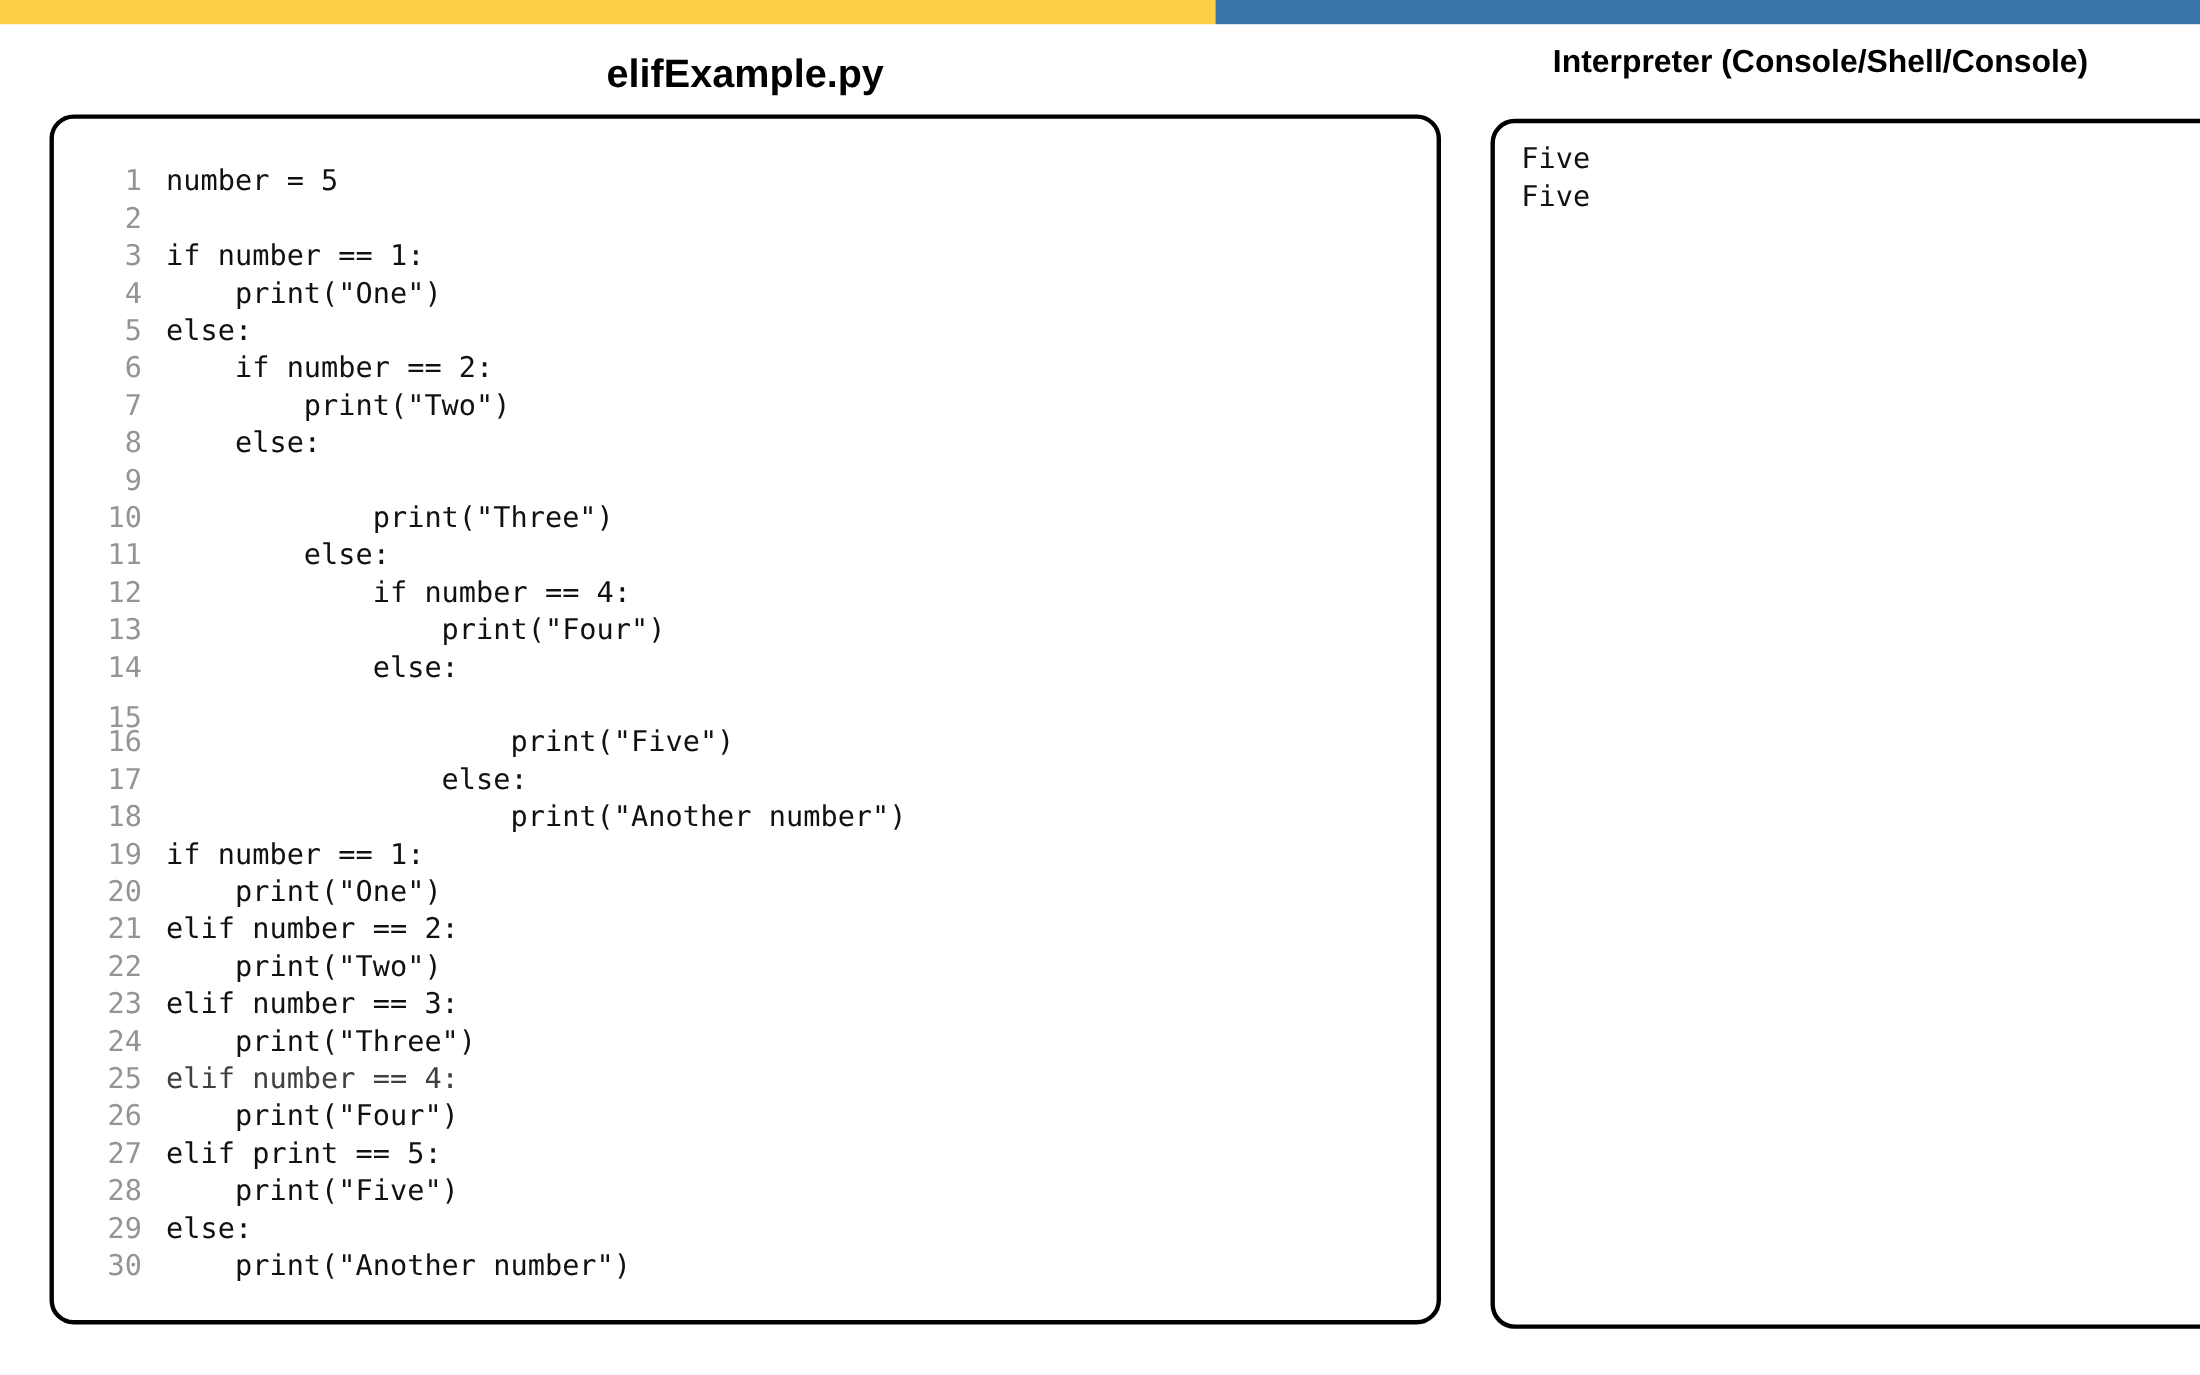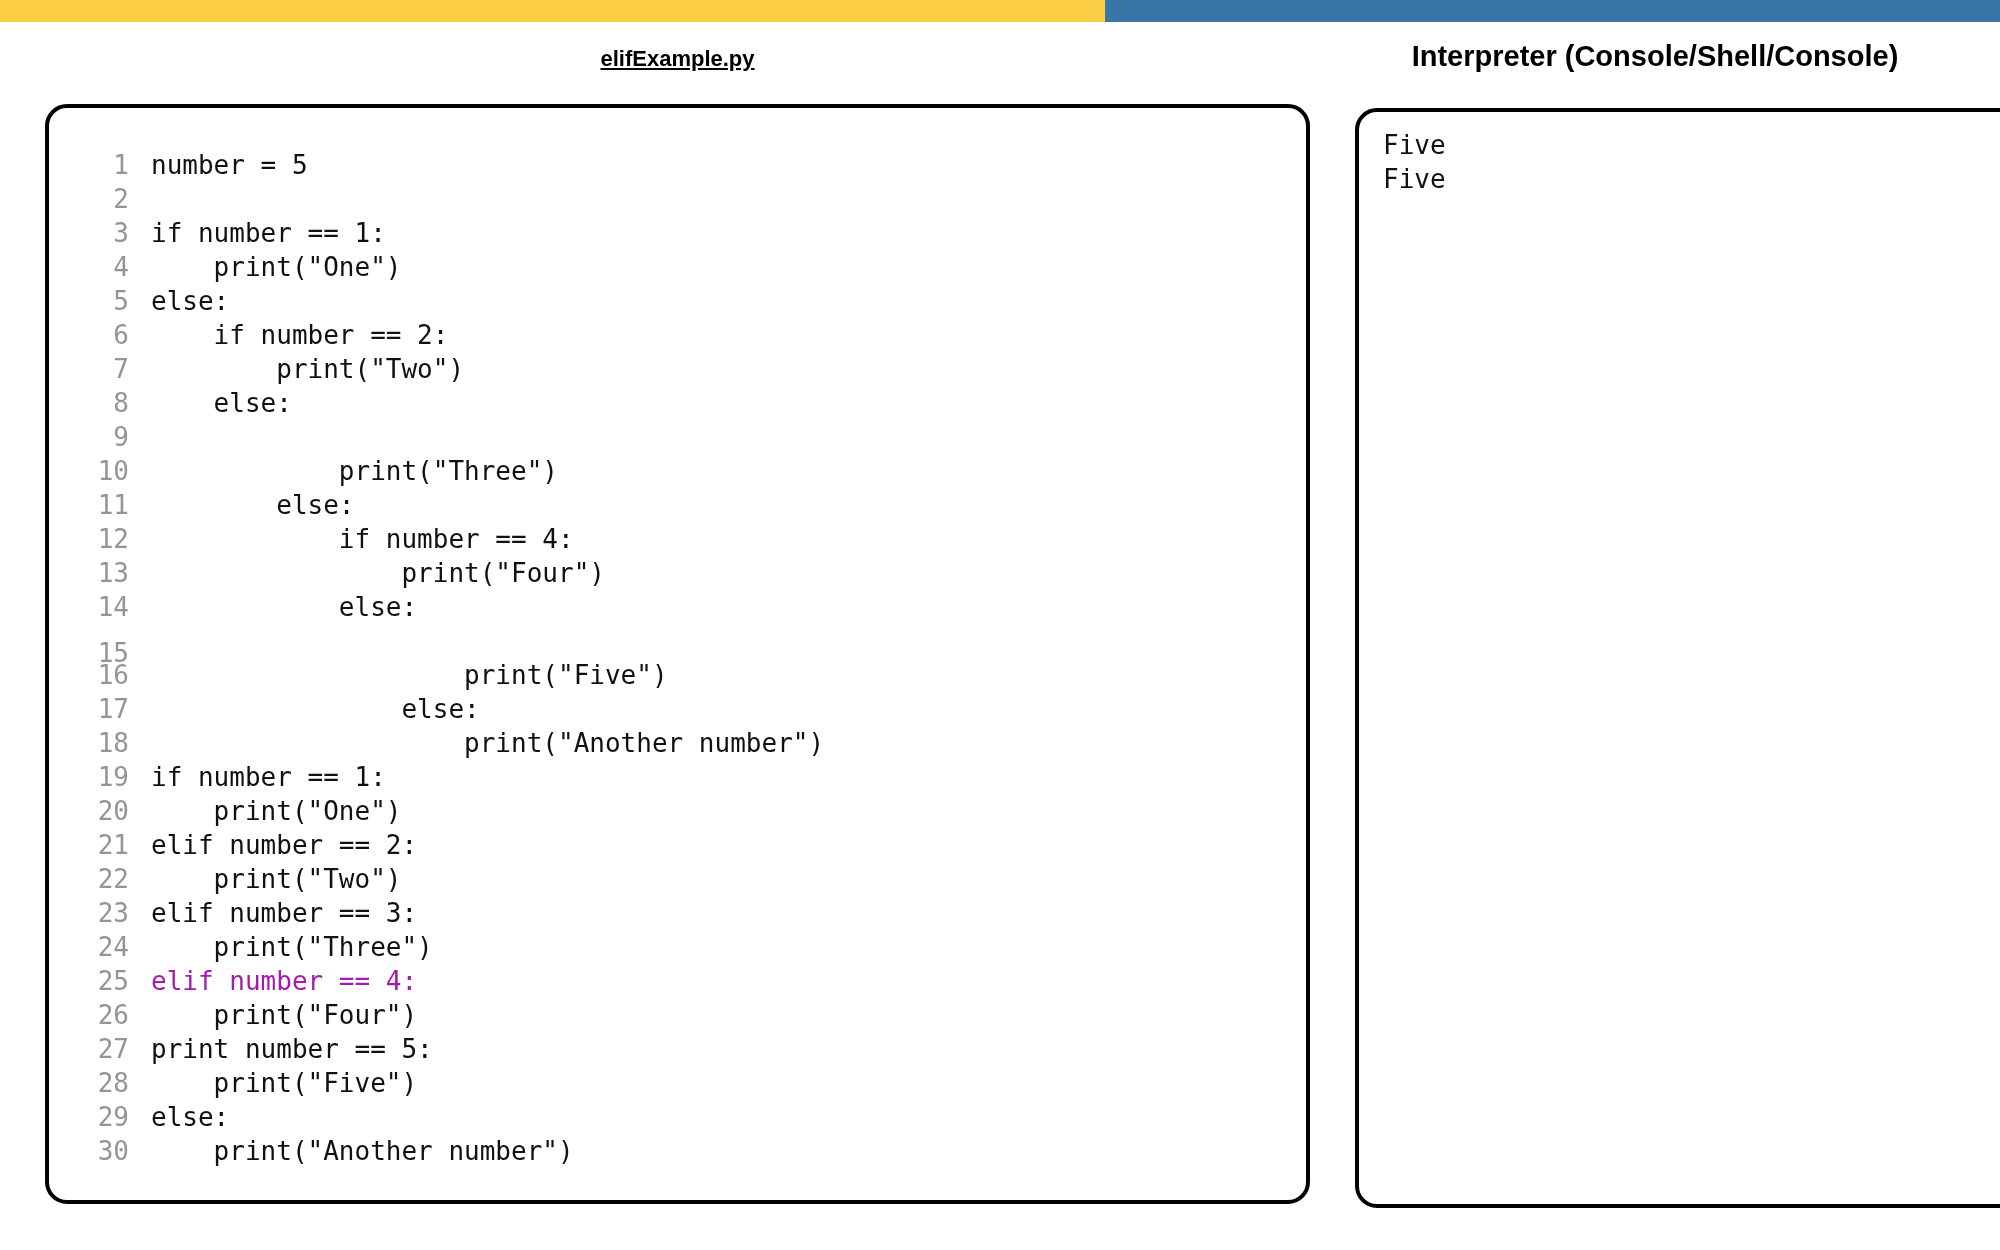--- a/index.html
+++ b/index.html
@@ -31,22 +31,21 @@
     position: absolute;
     font-weight: bold;
     color: #000000;
     text-align: center;
     white-space: nowrap;
   }
   #title-file {
     top: 46px;
     left: 45px;
     width: 1265px;
-    font-size: 22px;
-    text-decoration: underline;
+    font-size: 36px;
   }
   #title-terminal {
     top: 40px;
     left: 1355px;
     width: 600px;
     font-size: 29px;
   }
 
   
   .panel {
@@ -152,23 +151,23 @@
       <div class="code-line"><span class="lineno" style="color: rgb(148, 148, 148); margin-top: 12px;">15</span></div>
       <div class="code-line"><span class="lineno" style="color: rgb(148, 148, 148);">16</span><span class="linecode" style="color: rgb(17, 17, 17);">                    print("Five")</span></div>
       <div class="code-line"><span class="lineno" style="color: rgb(148, 148, 148);">17</span><span class="linecode" style="color: rgb(17, 17, 17);">                else:</span></div>
       <div class="code-line"><span class="lineno" style="color: rgb(148, 148, 148);">18</span><span class="linecode" style="color: rgb(17, 17, 17);">                    print("Another number")</span></div>
       <div class="code-line"><span class="lineno" style="color: rgb(148, 148, 148);">19</span><span class="linecode" style="color: rgb(17, 17, 17);">if number == 1:</span></div>
       <div class="code-line"><span class="lineno" style="color: rgb(148, 148, 148);">20</span><span class="linecode" style="color: rgb(17, 17, 17);">    print("One")</span></div>
       <div class="code-line"><span class="lineno" style="color: rgb(148, 148, 148);">21</span><span class="linecode" style="color: rgb(17, 17, 17);">elif number == 2:</span></div>
       <div class="code-line"><span class="lineno" style="color: rgb(148, 148, 148);">22</span><span class="linecode" style="color: rgb(17, 17, 17);">    print("Two")</span></div>
       <div class="code-line"><span class="lineno" style="color: rgb(148, 148, 148);">23</span><span class="linecode" style="color: rgb(17, 17, 17);">elif number == 3:</span></div>
       <div class="code-line"><span class="lineno" style="color: rgb(148, 148, 148);">24</span><span class="linecode" style="color: rgb(17, 17, 17);">    print("Three")</span></div>
-      <div class="code-line"><span class="lineno" style="color: rgb(148, 148, 148);">25</span><span class="linecode" style="color: #a21caf;">elif number == 4:</span></div>
+      <div class="code-line"><span class="lineno" style="color: rgb(148, 148, 148);">25</span><span class="linecode" style="color: #404040;">elif number == 4:</span></div>
       <div class="code-line"><span class="lineno" style="color: rgb(148, 148, 148);">26</span><span class="linecode" style="color: rgb(17, 17, 17);">    print("Four")</span></div>
-      <div class="code-line"><span class="lineno" style="color: rgb(148, 148, 148);">27</span><span class="linecode" style="color: rgb(17, 17, 17);">print number == 5:</span></div>
+      <div class="code-line"><span class="lineno" style="color: rgb(148, 148, 148);">27</span><span class="linecode" style="color: rgb(17, 17, 17);">elif print == 5:</span></div>
       <div class="code-line"><span class="lineno" style="color: rgb(148, 148, 148);">28</span><span class="linecode" style="color: rgb(17, 17, 17);">    print("Five")</span></div>
       <div class="code-line"><span class="lineno" style="color: rgb(148, 148, 148);">29</span><span class="linecode" style="color: rgb(17, 17, 17);">else:</span></div>
       <div class="code-line"><span class="lineno" style="color: rgb(148, 148, 148);">30</span><span class="linecode" style="color: rgb(17, 17, 17);">    print("Another number")</span></div>
     </div>
 </div>
 
 <div class="panel" id="terminal-panel">
   <div class="terminal-area" id="terminal-area">
       <div class="term-line">Five</div>
       <div class="term-line">Five</div>

